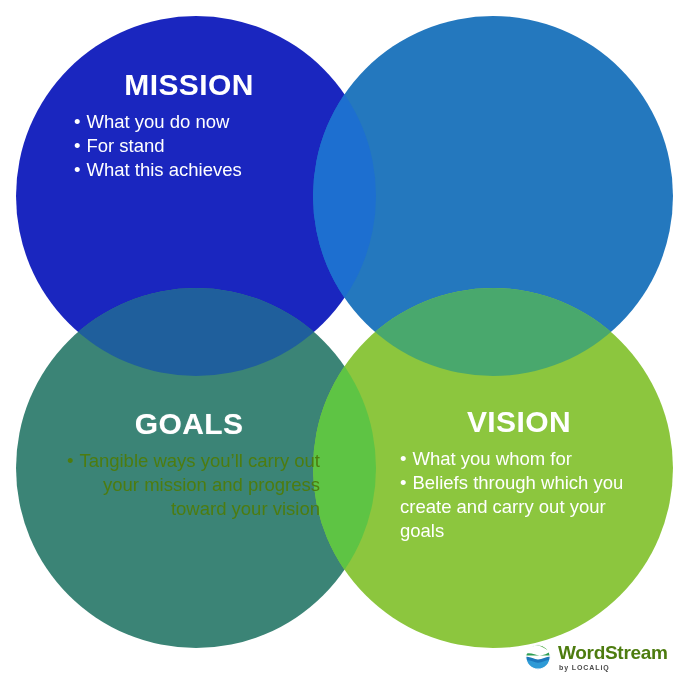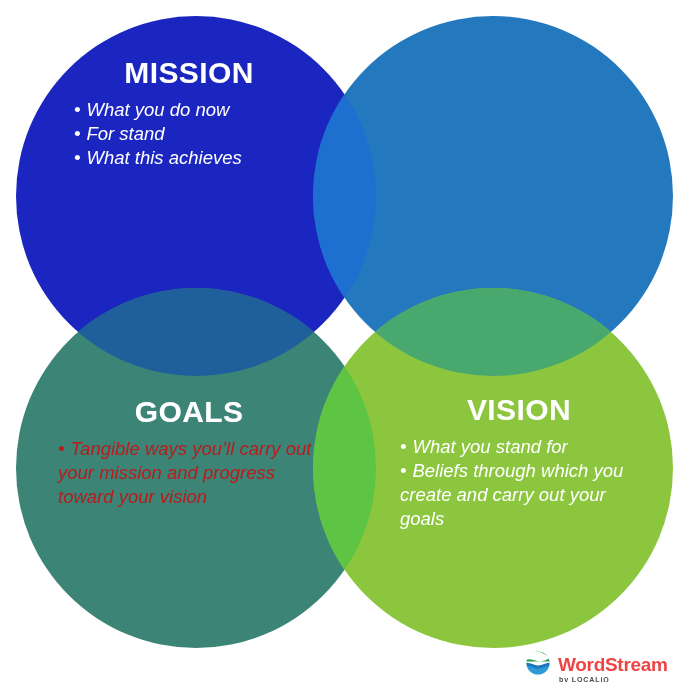--- a/index.html
+++ b/index.html
@@ -50,38 +50,37 @@
     width: 262px;
     pointer-events: auto;
   }
 
   .quad-title {
     font-weight: bold;
     font-size: 30px;
     letter-spacing: 0.4px;
     color: #ffffff;
     text-align: center;
-    margin: 0 0 9px 0;
+    margin: 12px 0 9px 0;
     line-height: 1.05;
   }
 
   .quad-list {
     list-style: none;
     margin: 0;
     padding: 0;
     color: #ffffff;
     font-size: 18.5px;
     line-height: 1.30;
     font-weight: 500;
   }
 
   .quad-list li {
     margin: 0 0 0 0;
     text-indent: 0;
-    font-style: italic;
   }
   .quad-list li::before {
     content: "\2022";
     margin-right: 6px;
   }
 
   
   #quad-mission {
     left: 58px;
     top: 57px;
@@ -97,21 +96,22 @@
   }
 
   #quad-goals {
     left: 58px;
     top: 396px;
   }
   #quad-goals .quad-title {
     text-shadow: 0 0 1px rgba(255,255,255,0.35);
   }
   #quad-goals .quad-list {
-    color: #b91c1c;
+    color: #4d7c0f;
+    text-align: right;
   }
 
   #quad-values {
     left: 400px;
     top: 394px;
     width: 238px;
   }
 
   
   #logo {
@@ -130,24 +130,23 @@
   }
   .logo-text-wrap {
     display: flex;
     flex-direction: column;
     justify-content: center;
     line-height: 1;
   }
   #logo-wordmark {
     font-size: 19px;
     font-weight: bold;
-    color: #ef4444;
+    color: #4d7c0f;
     letter-spacing: -0.3px;
     line-height: 1;
-    margin-top: 12px;
   }
   #logo-byline {
     font-size: 7px;
     font-weight: bold;
     color: #4a4a4a;
     letter-spacing: 0.9px;
     margin-top: 2px;
     margin-left: 1px;
   }
 </style>
@@ -221,21 +220,21 @@
     <div class="quad" id="quad-goals">
       <h2 class="quad-title">GOALS</h2>
       <ul class="quad-list">
         <li>Tangible ways you’ll carry out your mission and progress toward your vision</li>
       </ul>
     </div>
 
     <div class="quad" id="quad-values">
       <h2 class="quad-title">VISION</h2>
       <ul class="quad-list">
-        <li>What you stand for</li>
+        <li>What you whom for</li>
         <li>Beliefs through which you create and carry out your goals</li>
       </ul>
     </div>
 
   </div>
 
   <div id="logo">
     <svg id="logo-mark" viewBox="0 0 32 32">
       <defs>
         <clipPath id="logo-circle-clip">

